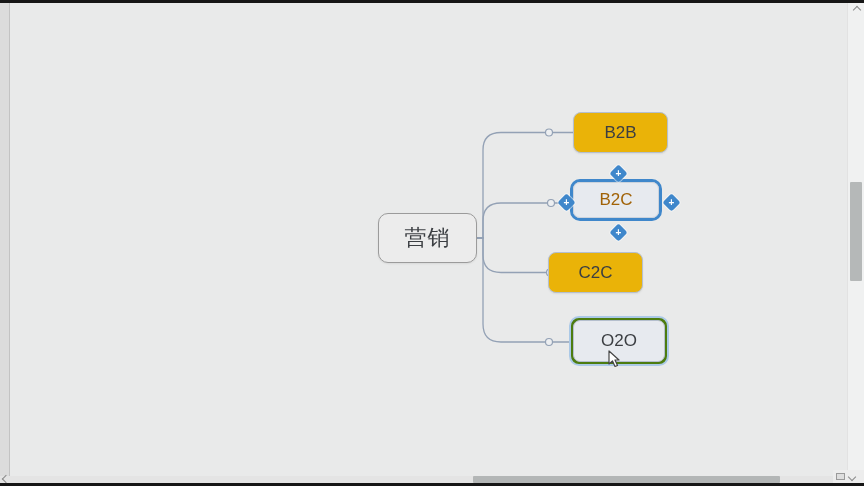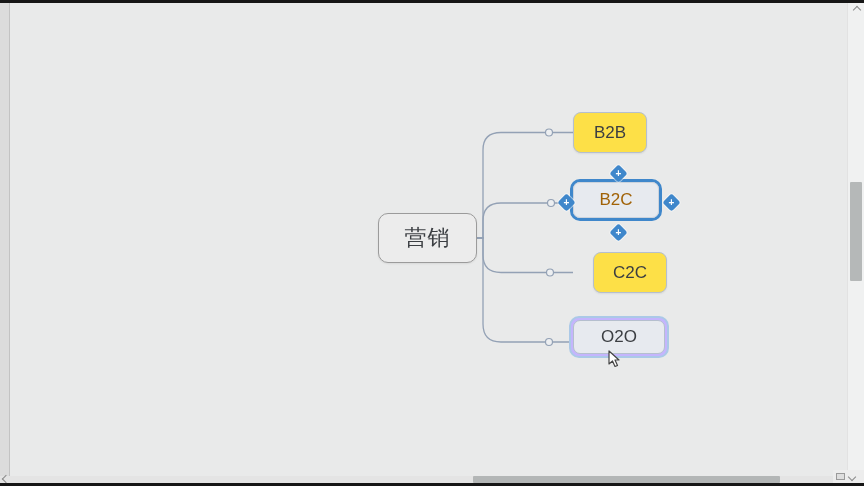--- a/index.html
+++ b/index.html
@@ -30,27 +30,27 @@
     position:absolute; display:flex; align-items:center; justify-content:center;
     color:#3b3e42; cursor:default;
   }
   .root-node {
     left:378px; top:213px; width:99px; height:50px;
     background:#ececec; border:1px solid #9b9b9b; border-radius:10px;
     font-size:22px; letter-spacing:1px;
     box-shadow:0 1px 2px rgba(0,0,0,0.08);
   }
   .child-node {
-    width:74px; height:41px;
-    background:#fde047; border:1px solid #b5bfce; border-radius:8px;
+    width:95px; height:41px;
+    background:#eab308; border:1px solid #b5bfce; border-radius:8px;
     font-size:17px;
     box-shadow:0 1px 2px rgba(0,0,0,0.07);
   }
   .node-b2b { left:573px; top:112px; }
-  .node-c2c { left:593px; top:252px; }
+  .node-c2c { left:548px; top:252px; }
 
   
   .selection-box {
     position:absolute; left:570px; top:179px; width:92px; height:42px;
     border:3px solid #3f87cb; border-radius:10px; background:#e7eaef;
   }
   .selection-box .inner-node {
     position:absolute; inset:0; display:flex; align-items:center; justify-content:center;
     border:1px solid #ccd3dc; border-radius:7px;
     font-size:17px; color:#a16207;
@@ -64,22 +64,22 @@
   .diamond-handle span {
     transform:rotate(-45deg); color:#fff; font-size:10px; font-weight:bold; line-height:1;
   }
   .dh-top    { left:39px;  top:-15px; }
   .dh-bottom { left:39px;  top:44px;  }
   .dh-left   { left:-13px; top:14px;  }
   .dh-right  { left:92px;  top:14px;  }
 
   
   .hover-box {
-    position:absolute; left:569px; top:316px; width:100px; height:42px;
-    border:2px solid #abc9e7; border-radius:10px; background:#c4b5fd;
+    position:absolute; left:569px; top:316px; width:100px; height:50px;
+    border:2px solid #abc9e7; border-radius:10px; background:#4d7c0f;
   }
   .hover-box .inner-node {
     position:absolute; inset:2px; display:flex; align-items:center; justify-content:center;
     background:#e7eaef; border:1px solid #b5bfce; border-radius:7px;
     font-size:17px; color:#3b3e42;
   }
 
   
   .mouse-cursor { position:absolute; left:608px; top:350px; }
 

